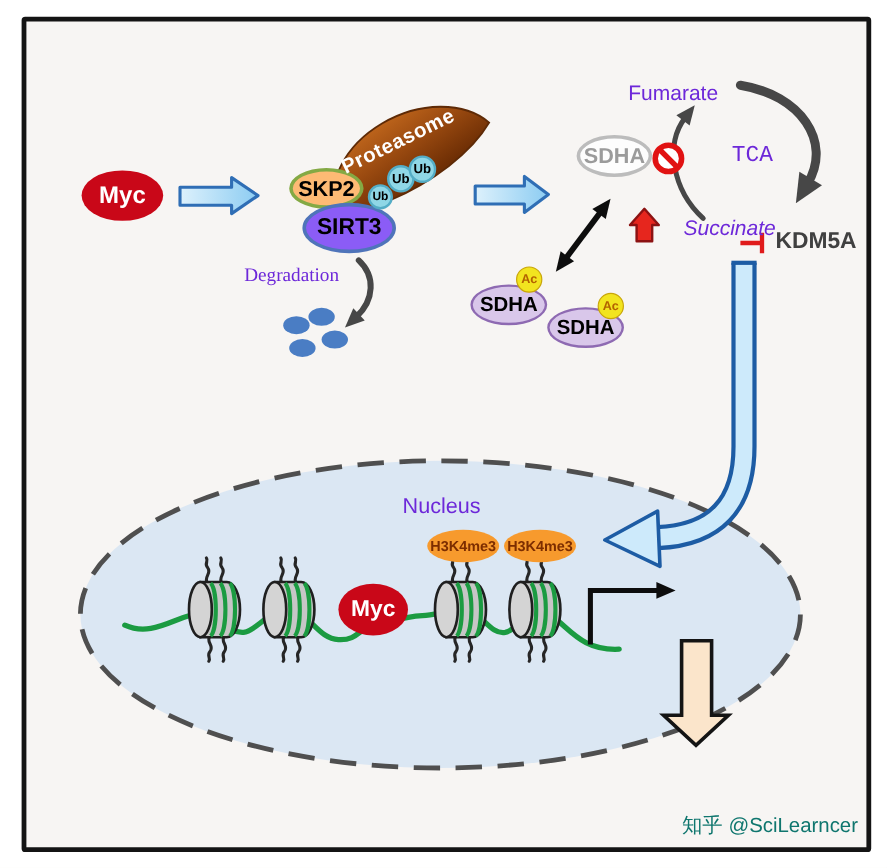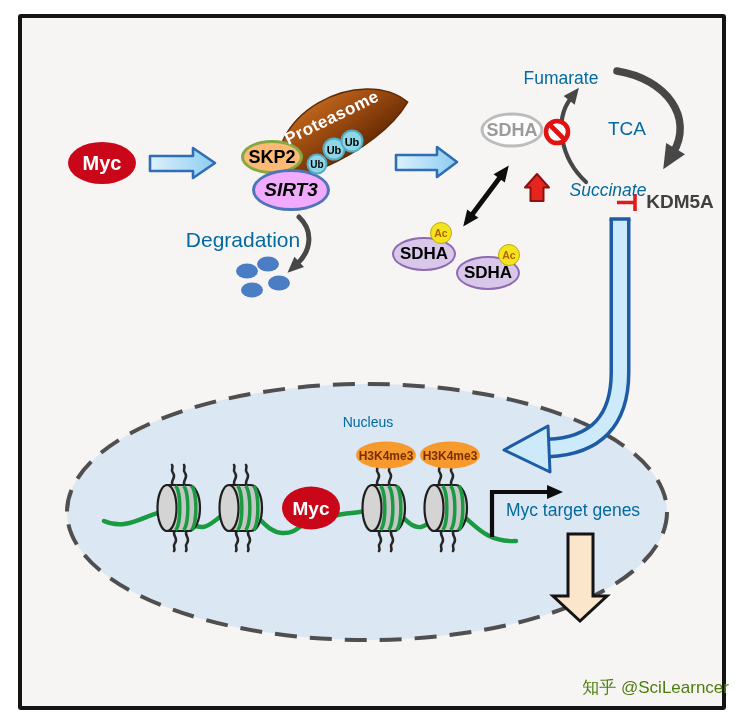--- a/index.html
+++ b/index.html
@@ -1,26 +1,26 @@
 <!DOCTYPE html>
 <html><head>
 <meta charset="utf-8">
 <style>
   html,body{margin:0;padding:0;background:#ffffff;}
   #stage{position:relative;width:739px;height:723px;background:#ffffff;overflow:hidden;
          font-family:"Liberation Sans",sans-serif;}
   #frame{position:absolute;left:18px;top:14px;width:700px;height:688px;
          border:4px solid #141414;border-radius:3px;background:#f7f5f3;}
   #diagram-svg{position:absolute;left:0;top:0;width:739px;height:723px;}
-  .lbl{position:absolute;transform:translate(-50%,-50%);white-space:nowrap;color:#0369a1;}
+  .lbl{position:absolute;transform:translate(-50%,-50%);white-space:nowrap;color:#6d28d9;}
   .ell{position:absolute;transform:translate(-50%,-50%);border-radius:50%;
        display:flex;align-items:center;justify-content:center;font-weight:bold;
        white-space:nowrap;box-sizing:border-box;}
   .rot{transform:translate(-50%,-50%) rotate(-26deg);}
-  #watermark{position:absolute;right:10px;top:676px;font-size:17px;color:#4d7c0f;}
+  #watermark{position:absolute;right:24px;top:676px;font-size:17px;color:#0f766e;}
 </style>
 </head>
 <body>
 
 <div id="stage">
   <div id="frame"></div>
 
   <svg id="diagram-svg" viewBox="0 0 739 723">
     <defs>
       <linearGradient id="gradArrow" x1="0" y1="0" x2="1" y2="0">
@@ -100,44 +100,43 @@
       <path d="M 620,219 L 620,372 Q 620,445 548,448" fill="none" stroke="#1d5ca4" stroke-width="21"></path>
       <path d="M 620,219 L 620,372 Q 620,445 548,448" fill="none" stroke="#cdeafb" stroke-width="14"></path>
       <line x1="609.5" y1="219" x2="630.5" y2="219" stroke="#1d5ca4" stroke-width="3.5"></line>
       <polygon points="504,450 548,426 550,472" fill="#cdeafb" stroke="#1d5ca4" stroke-width="3" stroke-linejoin="round"></polygon>
     </g>
   </svg>
 
   <div class="ell" style="left:102px;top:163px;width:68px;height:42px;background:#c90718;color:#fff;font-size:20px;">Myc</div>
 
   <div class="ell" style="left:272px;top:157px;width:62px;height:34px;background:#fdba74;border:3px solid #84a944;font-size:18px;">SKP2</div>
-  <div class="ell" style="left:291px;top:190px;width:78px;height:42px;background:#f0abfc;border:3px solid #4f74ba;font-size:19px;font-style:italic;">SIRT3</div>
+  <div class="ell" style="left:291px;top:190px;width:78px;height:42px;background:#8b5cf6;border:3px solid #4f74ba;font-size:19px;">SIRT3</div>
   <div class="lbl rot" style="left:332px;top:118px;color:#fff;font-weight:bold;font-size:17px;letter-spacing:0.5px;">Proteasome</div>
 
   <div class="ell" style="left:317px;top:164px;width:21px;height:21px;background:#8fd7e6;border:2px solid #54adc6;font-size:10px;">Ub</div>
   <div class="ell" style="left:334px;top:149px;width:23px;height:23px;background:#8fd7e6;border:2px solid #54adc6;font-size:11px;">Ub</div>
   <div class="ell" style="left:352px;top:141px;width:23px;height:23px;background:#8fd7e6;border:2px solid #54adc6;font-size:11px;">Ub</div>
 
-  <div class="lbl" style="left:243px;top:240px;font-size:21px;">Degradation</div>
+  <div class="lbl" style="left:243px;top:230px;font-size:16px;font-family:Liberation Serif, serif;">Degradation</div>
 
   <div class="ell" style="left:512px;top:130px;width:63px;height:35px;background:#fdfdfd;border:3px solid #bcbcbc;color:#9b9b9b;font-size:18px;">SDHA</div>
 
   <div class="ell" style="left:424px;top:254px;width:64px;height:34px;background:#d9c7ea;border:2.5px solid #8e6ab2;font-size:17px;">SDHA</div>
   <div class="ell" style="left:441px;top:233px;width:22px;height:22px;background:#f2e41f;border:1.5px solid #c9a60a;color:#b36200;font-size:10.5px;">Ac</div>
   <div class="ell" style="left:488px;top:273px;width:64px;height:34px;background:#d9c7ea;border:2.5px solid #8e6ab2;font-size:17px;">SDHA</div>
   <div class="ell" style="left:509px;top:255px;width:22px;height:22px;background:#f2e41f;border:1.5px solid #c9a60a;color:#b36200;font-size:10.5px;">Ac</div>
 
   <div class="lbl" style="left:561px;top:78px;font-size:17.5px;">Fumarate</div>
-  <div class="lbl" style="left:627px;top:129px;font-size:19px;">TCA</div>
+  <div class="lbl" style="left:627px;top:129px;font-size:19px;font-family:Liberation Mono, monospace;">TCA</div>
   <div class="lbl" style="left:608px;top:190px;font-size:17.5px;font-style:italic;">Succinate</div>
   <div class="lbl" style="left:680px;top:202px;font-size:19px;font-weight:bold;color:#404040;">KDM5A</div>
 
-  <div class="lbl" style="left:368px;top:422px;font-size:14px;">Nucleus</div>
+  <div class="lbl" style="left:368px;top:422px;font-size:18px;">Nucleus</div>
 
   <div class="ell" style="left:386px;top:455px;width:60px;height:27px;background:#f79a2d;color:#7c2d00;font-size:12px;">H3K4me3</div>
   <div class="ell" style="left:450px;top:455px;width:60px;height:27px;background:#f79a2d;color:#7c2d00;font-size:12px;">H3K4me3</div>
 
   <div class="ell" style="left:311px;top:508px;width:58px;height:43px;background:#c90718;color:#fff;font-size:19px;">Myc</div>
 
-  <div class="lbl" style="left:573px;top:510px;font-size:17.5px;">Myc target genes</div>
 
   <div id="watermark">知乎 @SciLearncer</div>
 </div>
 
 </body></html>

